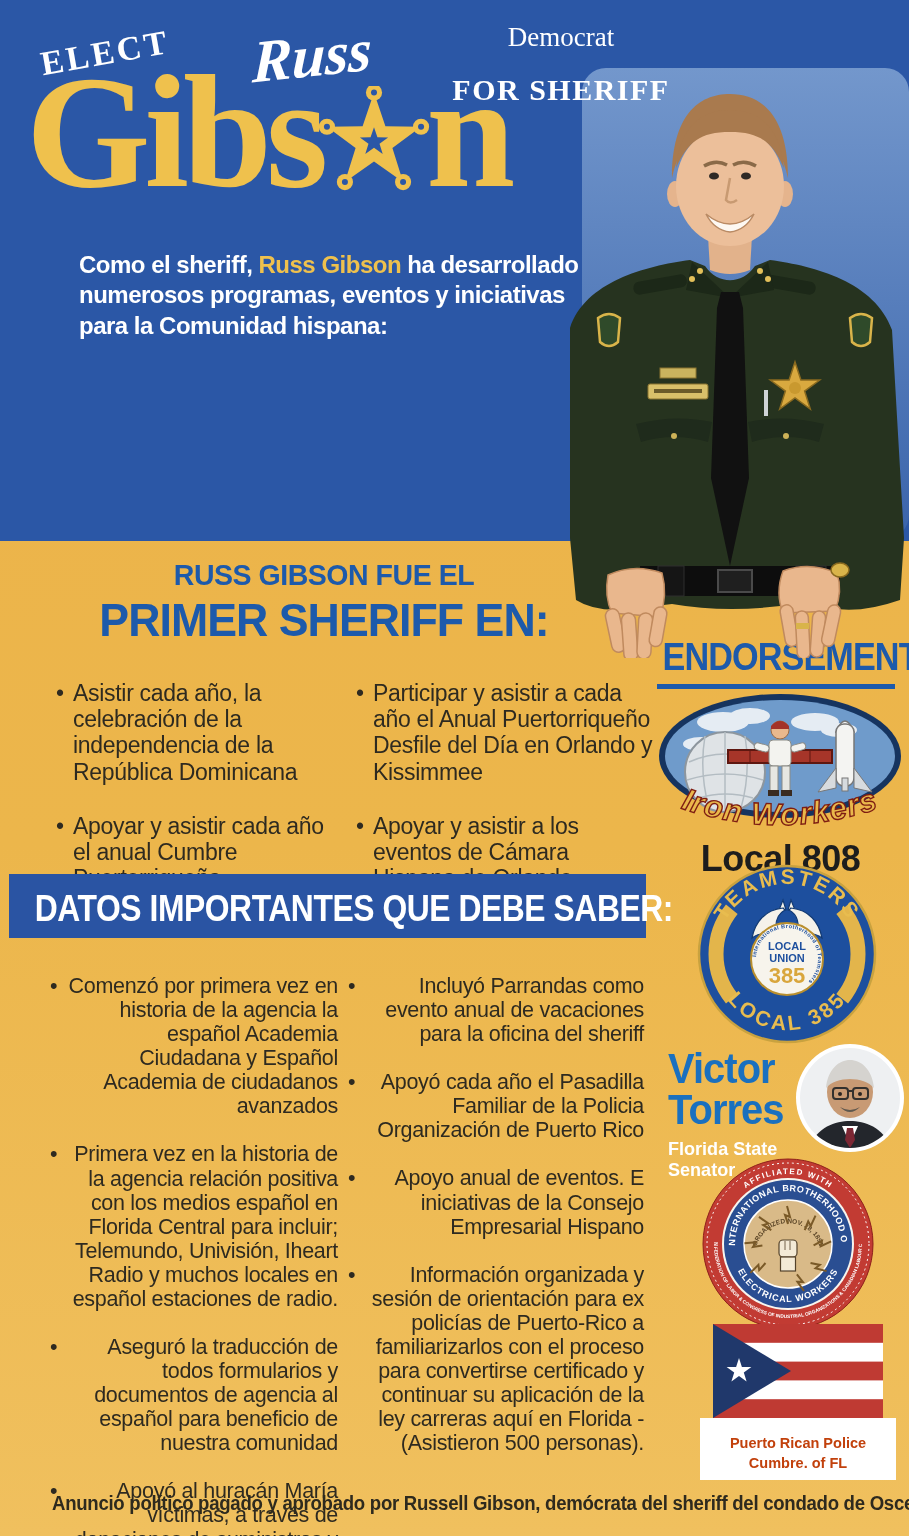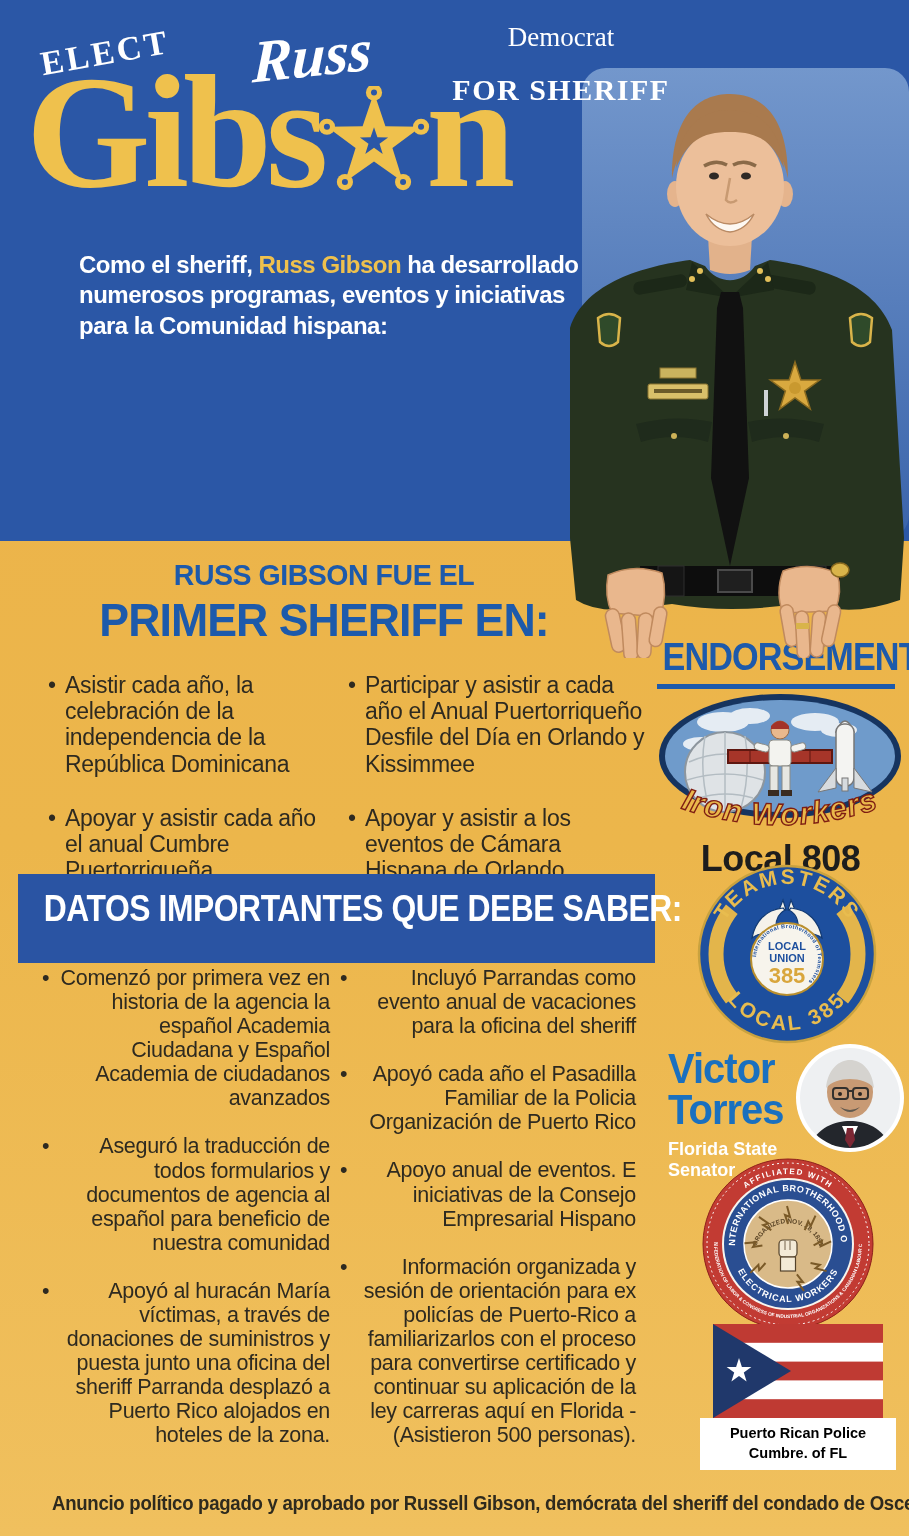--- a/index.html
+++ b/index.html
@@ -27,21 +27,21 @@
   .gibson svg{vertical-align:-12px;margin:0 -4px;}
   .intro{position:absolute;left:58px;top:250px;width:532px;z-index:3;color:#fff;
     font-size:24px;font-weight:700;line-height:1.27;letter-spacing:-0.5px;margin-left:21px;}
   .intro .hl{color:var(--gibson_gold);}
   .sheriff{position:absolute;left:540px;top:58px;width:369px;height:600px;z-index:2;}
   
   .s1-line1{position:absolute;left:0;top:558px;width:648px;text-align:center;color:var(--heading_blue);
     font-size:30px;font-weight:800;letter-spacing:-0.5px;transform:scaleX(.95);}
   .s1-line2{position:absolute;left:0;top:592px;width:648px;text-align:center;color:var(--heading_blue);
     font-size:47px;font-weight:800;letter-spacing:-1px;transform:scaleX(.95);}
-  ul.blist{position:absolute;margin:8px;padding:0;list-style:none;color:var(--text_dark);}
+  ul.blist{position:absolute;margin:16px;padding:0;list-style:none;color:var(--text_dark);}
   ul.blist li{position:relative;padding-left:21px;letter-spacing:-0.3px;}
   ul.blist li::before{content:"•";position:absolute;left:4px;}
   .s1c1{left:36px;top:664px;width:284px;font-size:23px;line-height:1.14;}
   .s1c2{left:336px;top:664px;width:302px;font-size:23px;line-height:1.14;}
   .s1c1 li,.s1c2 li{margin-bottom:28px;}
   
   .end-title{position:absolute;left:650px;top:636px;width:250px;text-align:center;color:var(--heading_blue);
     font-size:38px;font-weight:800;letter-spacing:-1px;transform:scaleX(.9);}
   .end-underline{position:absolute;left:657px;top:684px;width:238px;height:5px;background:var(--heading_blue);}
   .ironworkers{position:absolute;left:653px;top:692px;width:255px;text-align:center;color:#1d1d1d;}
@@ -50,24 +50,24 @@
   .teamsters{position:absolute;left:697px;top:864px;width:180px;height:180px;}
   .torres{position:absolute;left:668px;top:1048px;width:240px;height:120px;}
   .vt-name{color:var(--torres_blue);font-size:42px;font-weight:800;line-height:.98;
     letter-spacing:-1px;transform:scaleX(.95);transform-origin:left;}
   .vt-role{color:#fff;font-size:19px;font-weight:800;line-height:1.08;margin-top:9px;
     transform:scaleX(.95);transform-origin:left;}
   .vt-photo{position:absolute;left:126px;top:-6px;width:112px;height:112px;}
   .ibew{position:absolute;left:702px;top:1158px;width:172px;height:172px;}
   .prpolice{position:absolute;left:700px;top:1324px;width:196px;text-align:center;}
   .pr-flag{display:block;margin:0 auto;}
-  .pr-label{margin-top:0;background:#fff;padding:6px 2px 7px;font-size:14.5px;font-weight:700;
-    color:#000000;line-height:1.35;}
-  
-  .banner{position:absolute;left:18px;top:874px;width:637px;height:89px;background:var(--banner_blue);}
+  .pr-label{margin-top:0;background:#fff;padding:16px 2px 7px;font-size:14.5px;font-weight:700;
+    color:#c2410c;line-height:1.35;}
+  
+  .banner{position:absolute;left:9px;top:874px;width:637px;height:64px;background:var(--banner_blue);}
   .banner-text{padding:14px 0 0 30px;color:#fff;font-size:37px;font-weight:800;letter-spacing:-0.5px;
     transform:scaleX(.86);transform-origin:left;white-space:nowrap;}
   .dc1{left:30px;top:958px;width:292px;font-size:21.5px;line-height:1.12;}
   .dc2{left:328px;top:958px;width:300px;font-size:21.5px;line-height:1.12;}
   .dc1 li,.dc2 li{margin-bottom:24px;text-align:right;}
   
   .footer{position:absolute;left:52px;top:1492px;color:#2e2a1e;font-size:20px;font-weight:600;
     letter-spacing:-0.3px;transform:scaleX(.93);transform-origin:left;white-space:nowrap;}
   svg text{font-family:"Liberation Sans",sans-serif;}
 </style>
@@ -358,20 +358,21 @@
       <div>Cumbre. of FL</div>
     </div>
   </div>
 
   <div class="banner">
     <div class="banner-text">DATOS IMPORTANTES QUE DEBE SABER:</div>
   </div>
 
   <ul class="blist dc1">
     <li>Comenzó por primera vez en historia de la agencia la español Academia Ciudadana y Español Academia de ciudadanos avanzados</li>
+    <li>Primera vez en la historia de la agencia relación positiva con los medios español en Florida Central para incluir; Telemundo, Univisión, Iheart Radio y muchos locales en español estaciones de radio.</li>
     <li>Aseguró la traducción de todos formularios y documentos de agencia al español para beneficio de nuestra comunidad</li>
     <li>Apoyó al huracán María víctimas, a través de donaciones de suministros y puesta junto una oficina del sheriff Parranda desplazó a Puerto Rico alojados en hoteles de la zona.</li>
   </ul>
   <ul class="blist dc2">
     <li>Incluyó Parrandas como evento anual de vacaciones para la oficina del sheriff</li>
     <li>Apoyó cada año el Pasadilla Familiar de la Policia Organización de Puerto Rico</li>
     <li>Apoyo anual de eventos. E iniciativas de la Consejo Empresarial Hispano</li>
     <li>Información organizada y sesión de orientación para ex policías de Puerto-Rico a familiarizarlos con el proceso para convertirse certificado y continuar su aplicación de la ley carreras aquí en Florida - (Asistieron 500 personas).</li>
   </ul>
 

